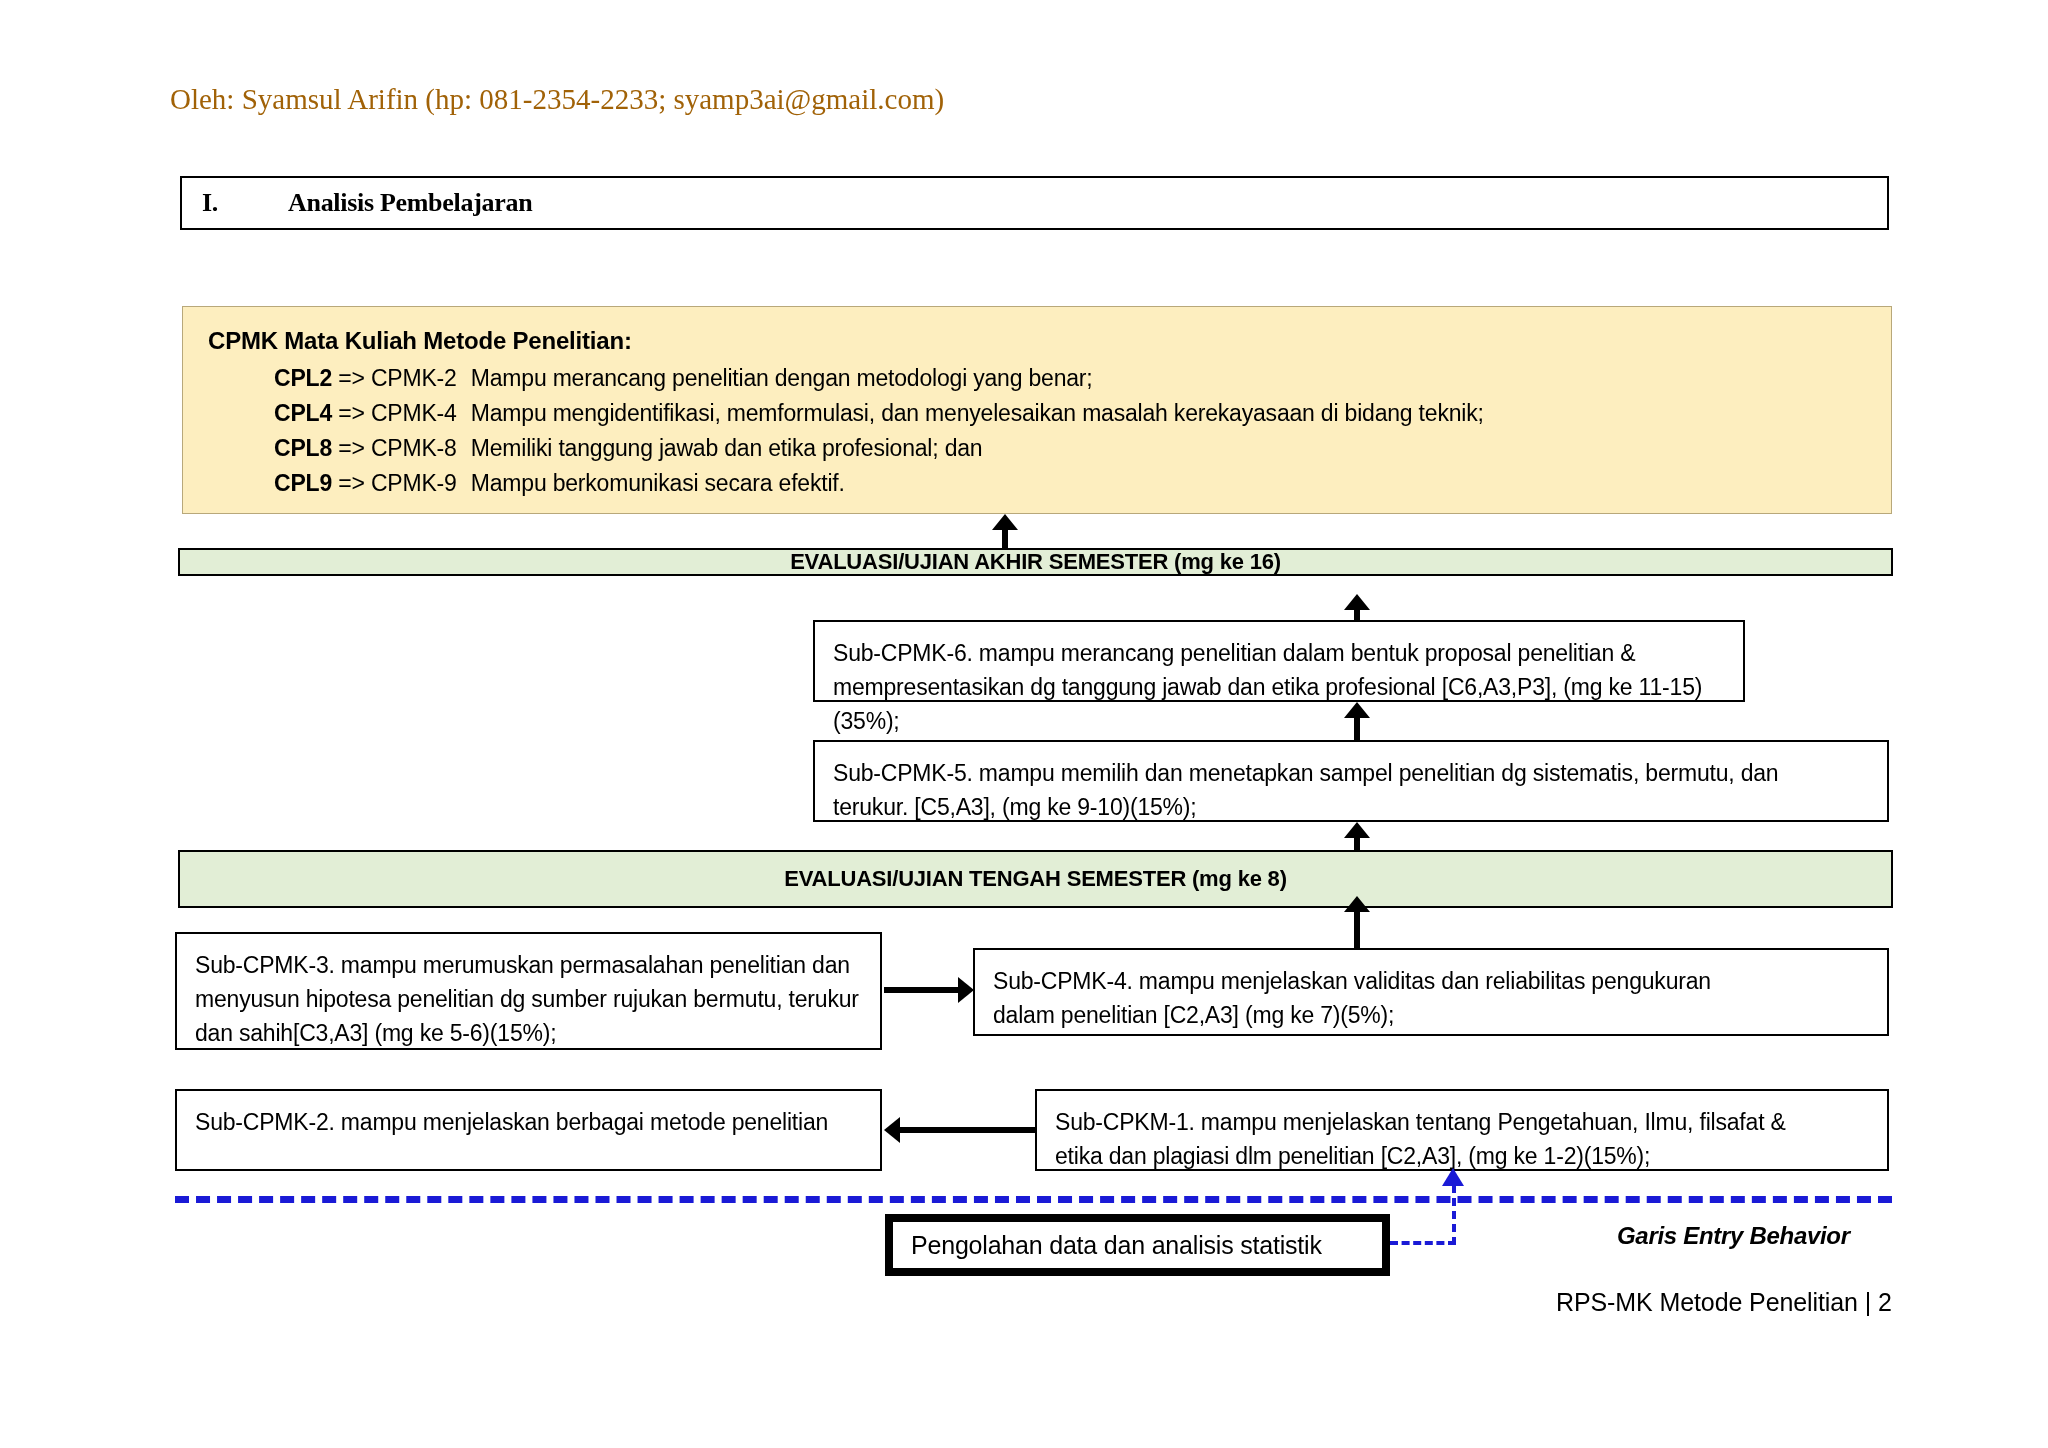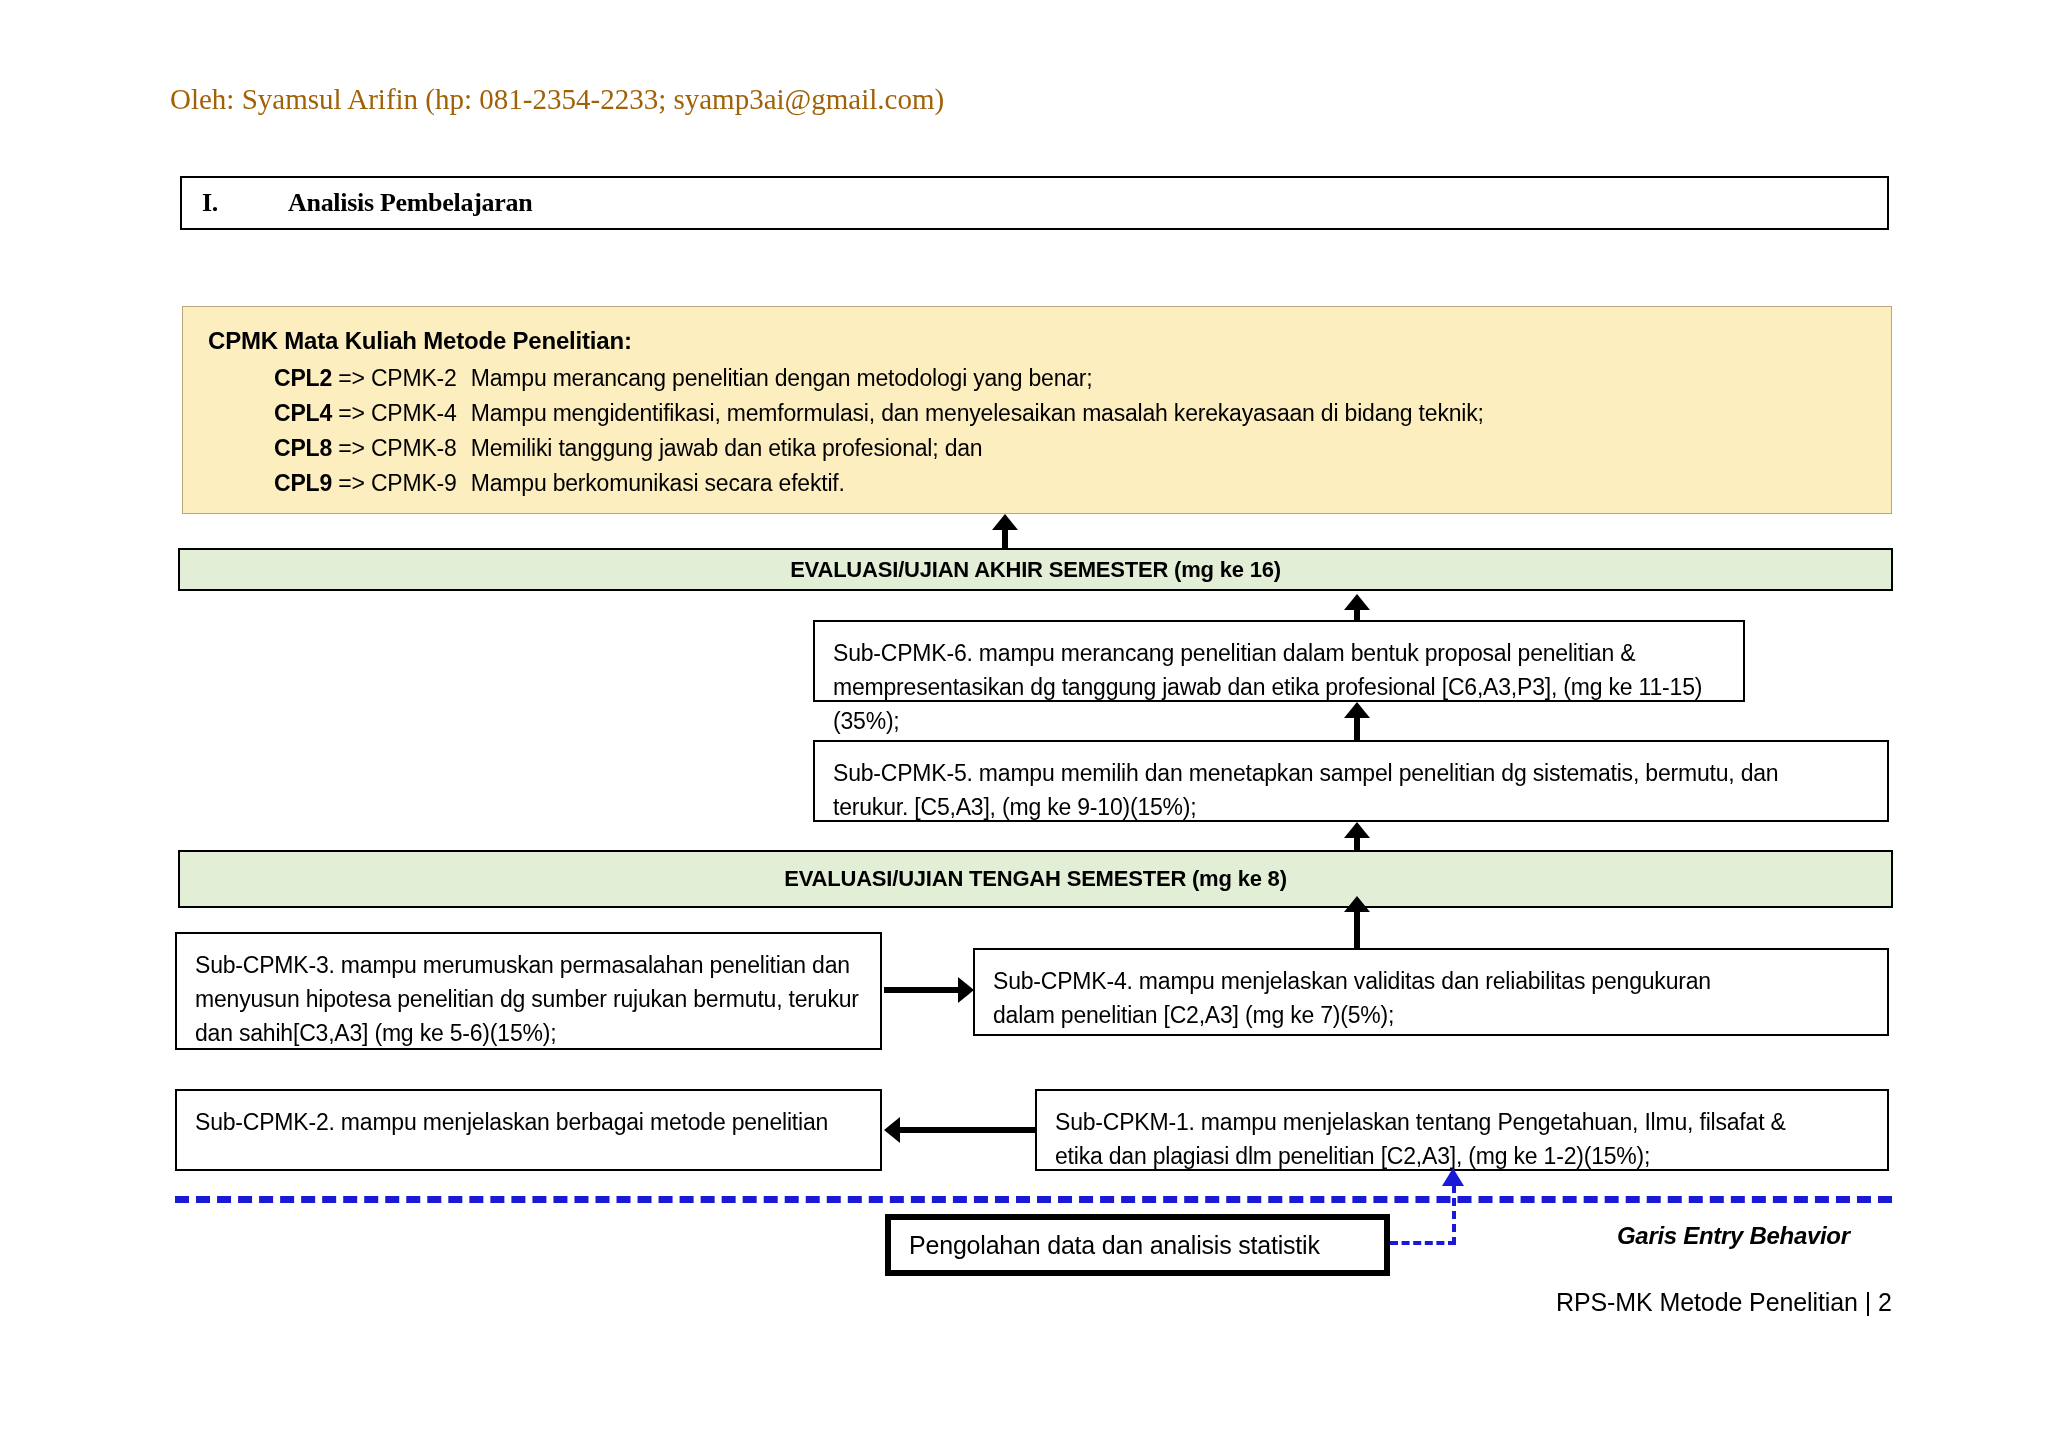--- a/index.html
+++ b/index.html
@@ -95,21 +95,21 @@
     align-items: center;
     justify-content: center;
     font-size: 22px;
     font-weight: bold;
     letter-spacing: -0.2px;
   }
   .eval-uas {
     left: 178px;
     top: 548px;
     width: 1715px;
-    height: 43px;
+    height: 28px;
   }
   .eval-uts {
     left: 178px;
     top: 850px;
     width: 1715px;
     height: 58px;
   }
 
   
   .box {
@@ -154,21 +154,21 @@
     left: 1035px;
     top: 1089px;
     width: 854px;
     height: 82px;
   }
   .box-stat {
     left: 885px;
     top: 1214px;
     width: 505px;
     height: 62px;
-    border: 6px solid #000000;
+    border: 8px solid #000000;
     background: #fff;
     display: flex;
     align-items: center;
     padding-left: 18px;
     font-size: 25px;
     letter-spacing: -0.2px;
   }
 
   
   .v-arrow { width: 26px; }

